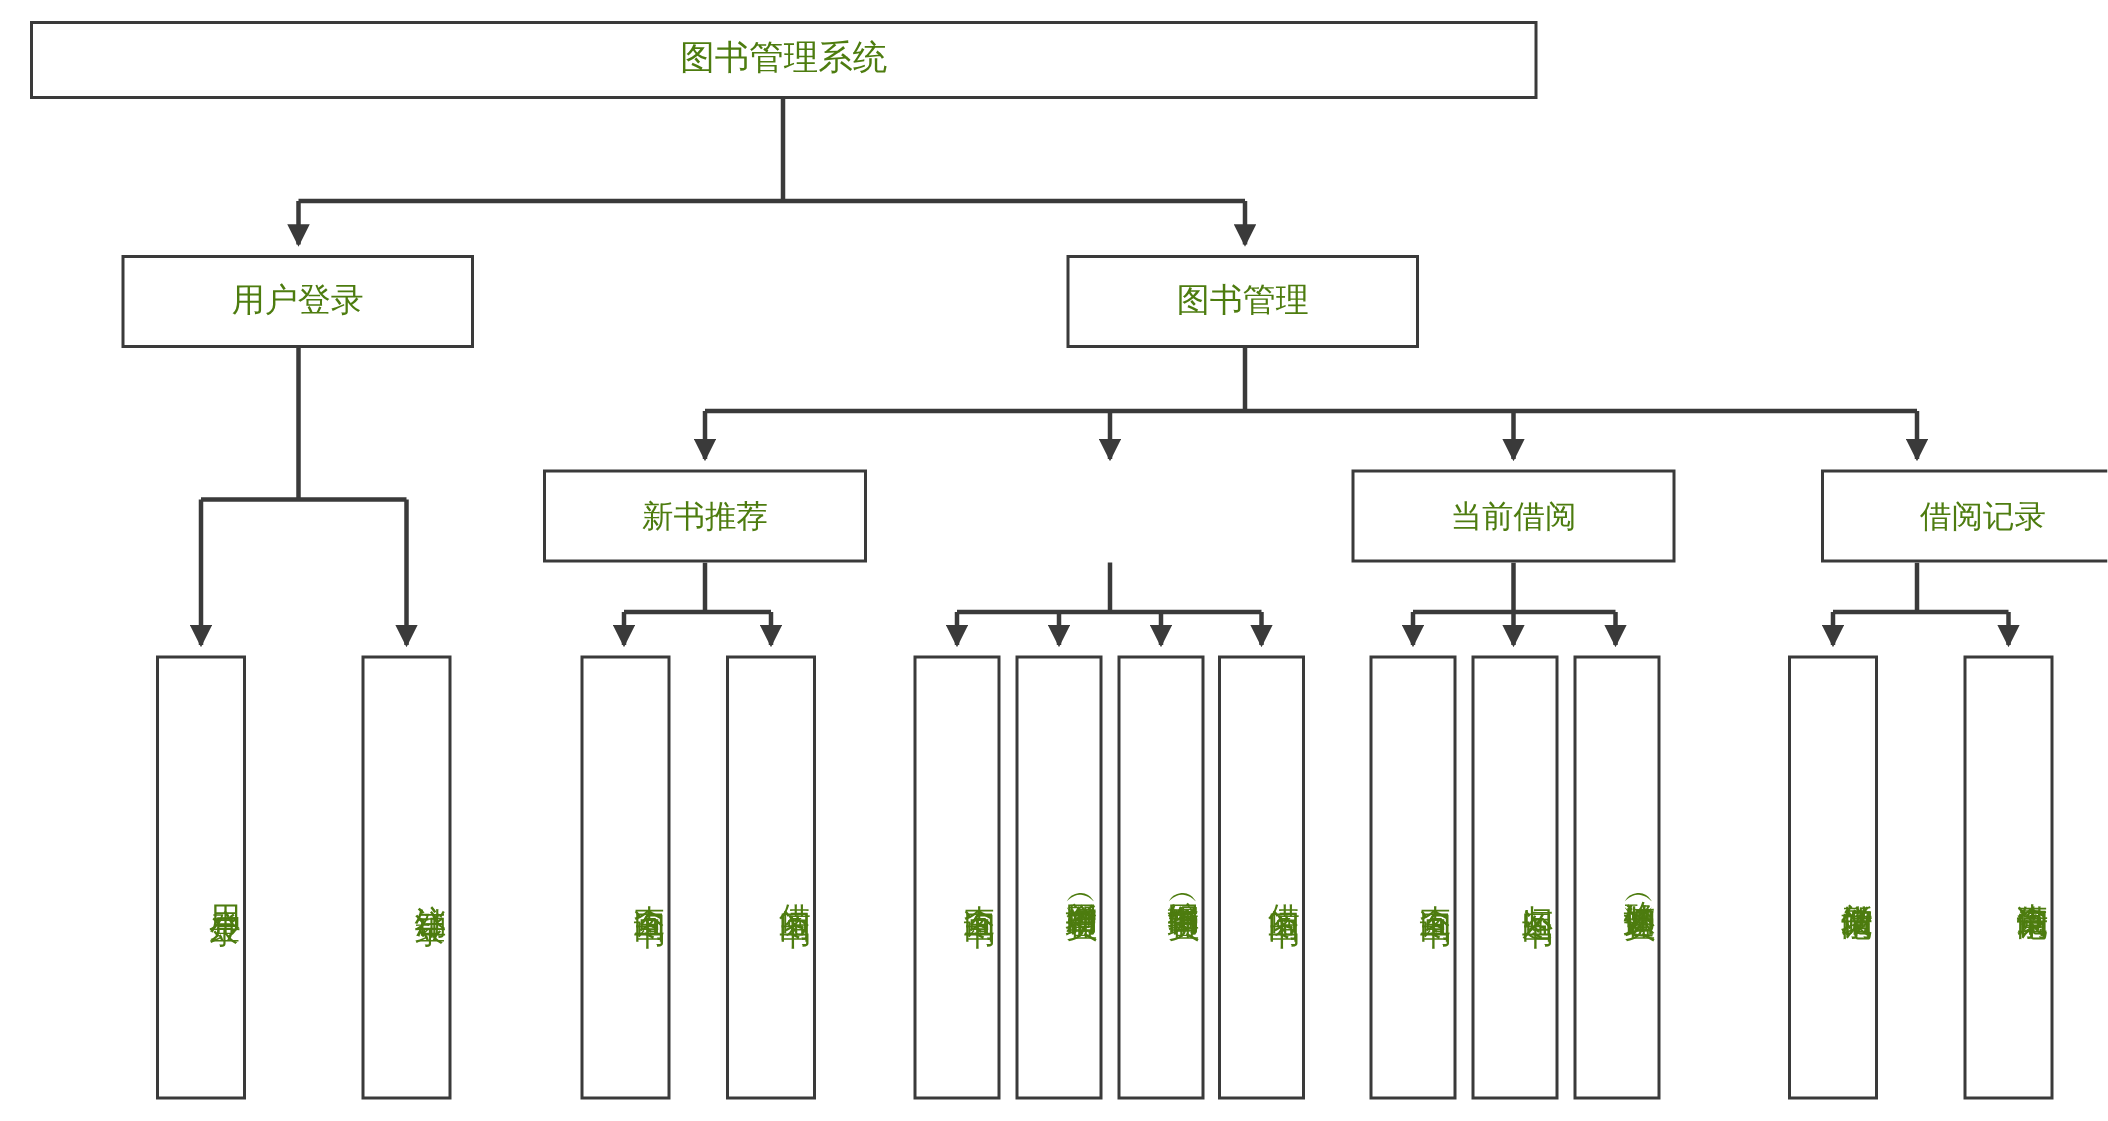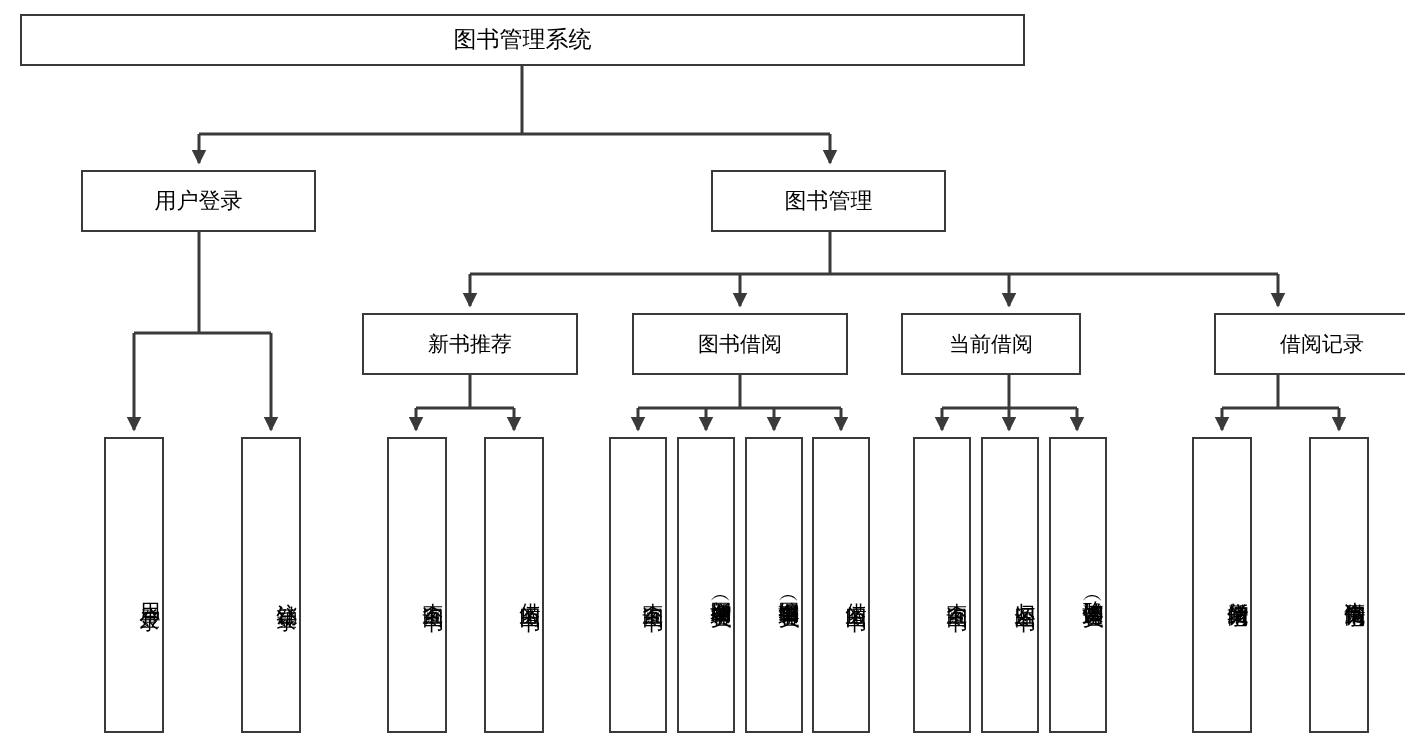--- a/index.html
+++ b/index.html
@@ -27,21 +27,21 @@
     pointer-events: none;
   }
   .node {
     position: absolute;
     box-sizing: border-box;
     background: #ffffff;
     border: 2.5px solid #3a3a3a;
     display: flex;
     align-items: center;
     justify-content: center;
-    color: #000000;
+    color: #4d7c0f;
     line-height: 1.18;
     text-align: center;
   }
   .node.root {
     font-size: 23px;
   }
   .node.branch {
     font-size: 22px;
   }
   .node.sub {
@@ -136,24 +136,21 @@
   <div class="node branch" style="left:81px; top:170px; width:235px; height:62px;">
     <span>用户登录</span>
   </div>
   <div class="node sub" style="left:362px; top:313px; width:216px; height:62px;">
     <span>新书推荐</span>
   </div>
 
   <div class="node branch" style="left:711px; top:170px; width:235px; height:62px;">
     <span>图书管理</span>
   </div>
-  <div class="node sub" style="left:632px; top:313px; width:216px; height:62px;">
-    <span>图书借阅</span>
-  </div>
-  <div class="node sub" style="left:901px; top:313px; width:180px; height:62px;">
+  <div class="node sub" style="left:901px; top:313px; width:216px; height:62px;">
     <span>当前借阅</span>
   </div>
   <div class="node sub" style="left:1170px; top:313px; width:216px; height:62px;margin-left:44px;">
     <span>借阅记录</span>
   </div>
 
   <div class="node leaf" style="left:104px; top:437px; width:60px; height:296px;">
     <span class="leaf-text">用户登录</span>
   </div>
   <div class="node leaf" style="left:241px; top:437px; width:60px; height:296px;">

